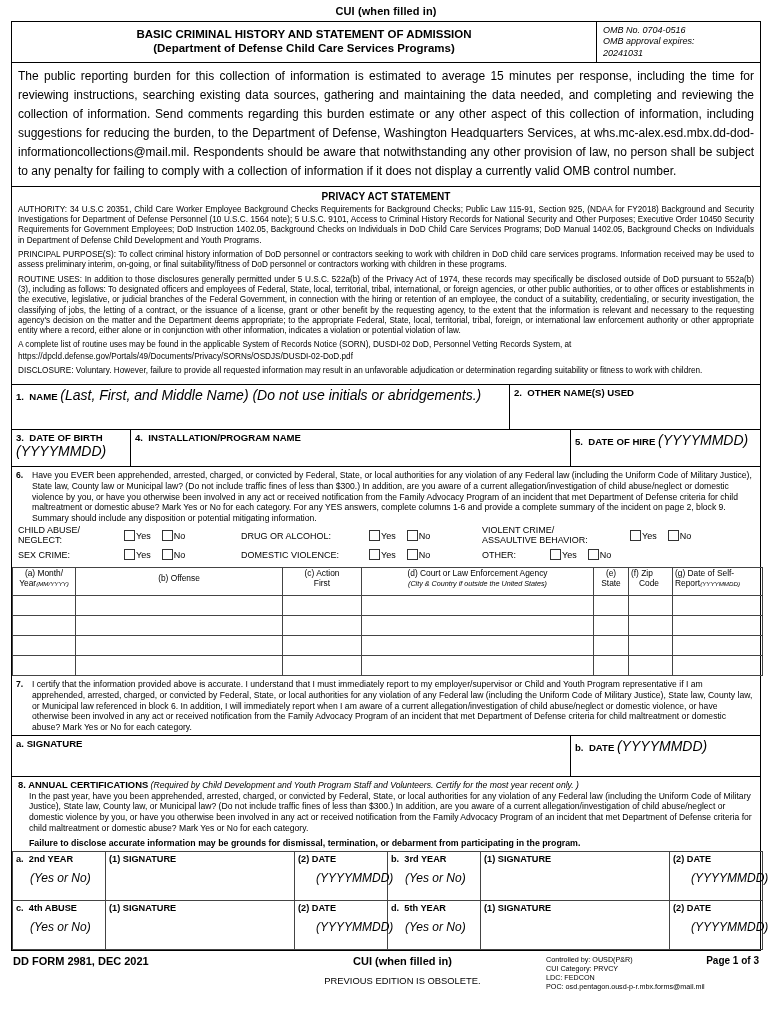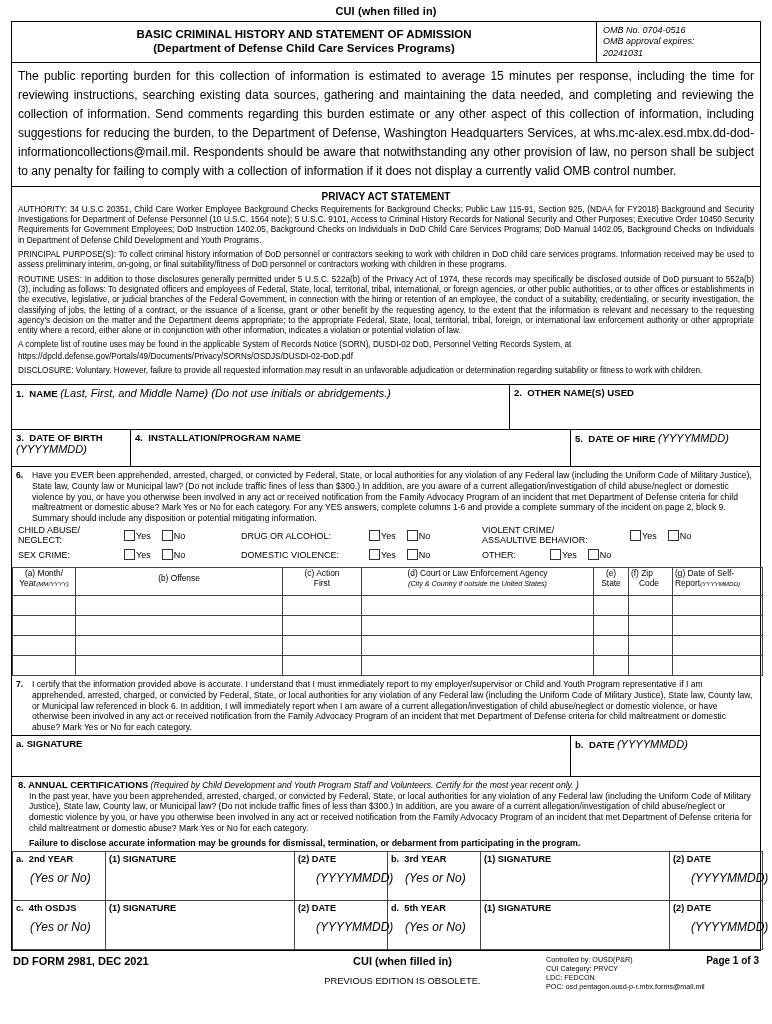--- a/index.html
+++ b/index.html
@@ -36,21 +36,21 @@
   .privacy p{font-size:8.2px;line-height:10.3px;margin:0 0 4px 0;text-align:justify;}
   .privacy p.tight{margin-bottom:1px;}
   .privacy b{font-weight:normal;}
 
   
   .row{display:flex;}
   .cell{box-sizing:border-box;position:relative;}
   .bl{border-left:1.2px solid #000;}
   .bb{border-bottom:1.2px solid #000;}
   .lbl{font-size:9.6px;font-weight:bold;padding:2px 0 0 4px;white-space:nowrap;}
-  .it{font-style:italic;font-weight:normal;font-size:11px;}
+  .it{font-style:italic;font-weight:normal;font-size:14px;}
 
   
   .namerow .c1{width:497px;height:44px;}
   .namerow .c2{flex:1;height:44px;}
   
   .dobrow .c1{width:118px;height:36px;}
   .dobrow .c2{flex:1;height:36px;}
   .dobrow .c3{width:190px;height:36px;}
 
   
@@ -348,21 +348,21 @@
           <span class="sub">(Yes or No)</span>
         </td>
         <td><span>(1) SIGNATURE</span></td>
         <td class="datec">
           <span>(2) DATE</span>
           <span class="sub">(YYYYMMDD)</span>
         </td>
       </tr>
       <tr>
         <td>
-          <span>c.</span>&nbsp;&nbsp;<span>4th OSDJS</span>
+          <span>c.</span>&nbsp;&nbsp;<span>4th ABUSE</span>
           <span class="sub">(Yes or No)</span>
         </td>
         <td><span>(1) SIGNATURE</span></td>
         <td class="datec">
           <span>(2) DATE</span>
           <span class="sub">(YYYYMMDD)</span>
         </td>
         <td>
           <span>d.</span>&nbsp;&nbsp;<span>5th YEAR</span>
           <span class="sub">(Yes or No)</span>

